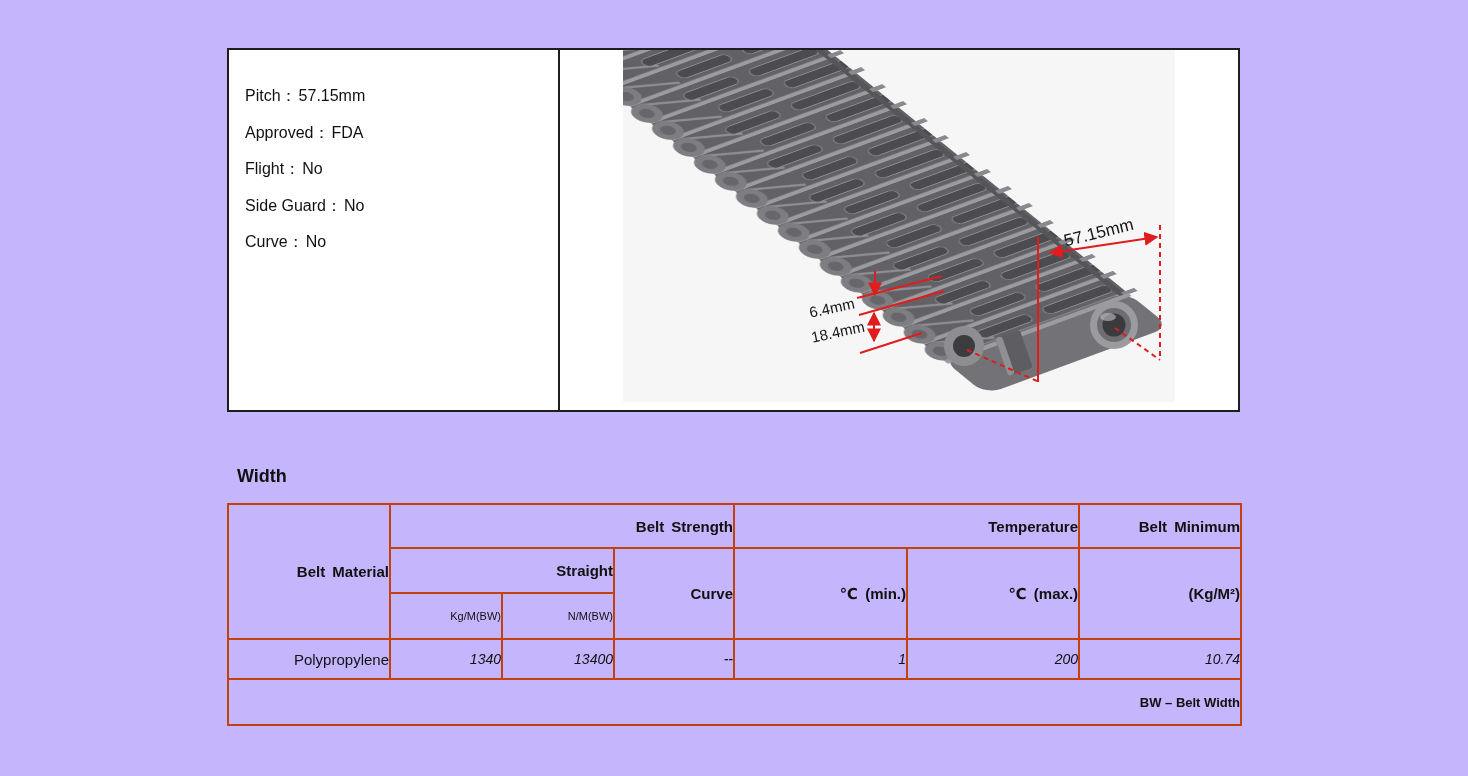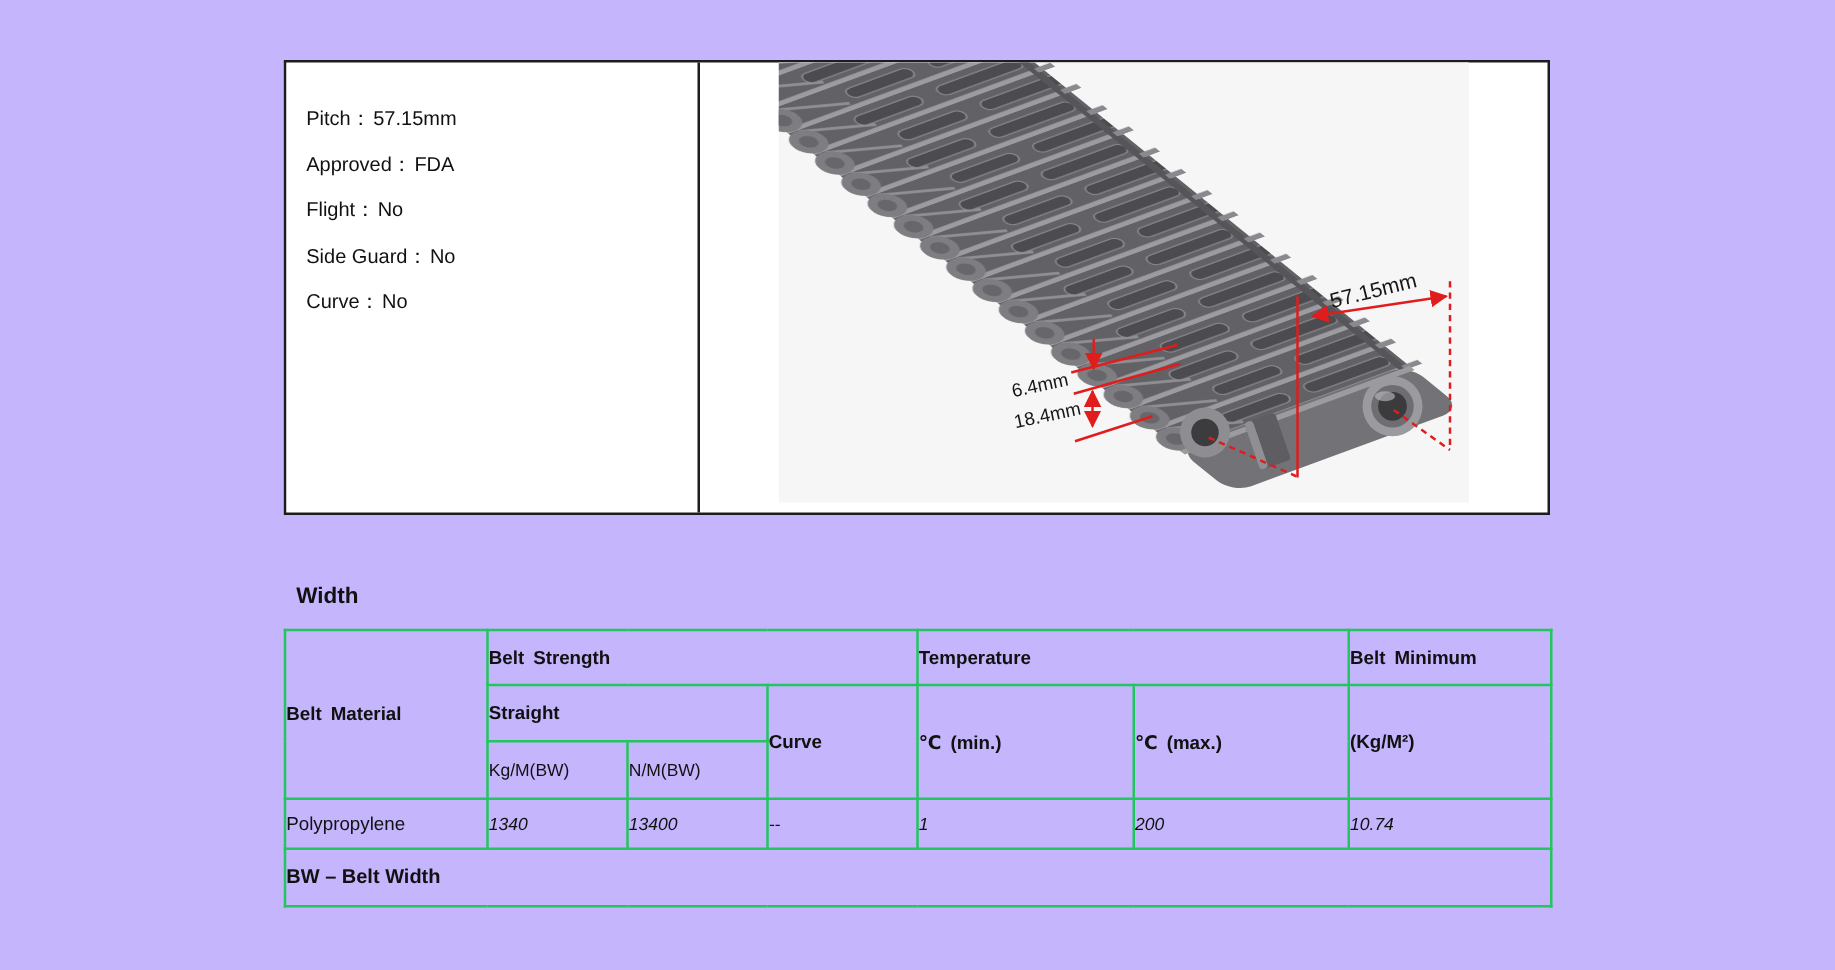--- a/index.html
+++ b/index.html
@@ -19,28 +19,28 @@
   .spec-value{color:#111;margin-left:2px;}
   .image-area{position:absolute;left:394px;top:0;width:552px;height:352px;background:#f6f6f6;}
   .image-area svg{display:block;}
   
   .data-heading{position:absolute;left:237px;top:466px;font-size:18px;font-weight:bold;color:#111;}
   table.spec-table{
     position:absolute;left:227px;top:503px;width:1013px;
     border-collapse:collapse;table-layout:fixed;
   }
   table.spec-table td{
-    border:2px solid #22c55e;text-align:left;vertical-align:middle;
+    border:2px solid #c2410c;text-align:right;vertical-align:middle;
     padding:0;color:#111;
   }
   td.hd{font-weight:bold;font-size:15px;word-spacing:3px;}
-  td.sub{font-weight:normal;font-size:14px;}
+  td.sub{font-weight:normal;font-size:11px;}
   td.val{font-weight:normal;font-size:14px;font-style:italic;}
   td.mat{font-weight:normal;font-size:15px;}
-  td.footnote{font-weight:bold;font-size:16px;text-align:left;padding-left:1px;}
+  td.footnote{font-weight:bold;font-size:13px;text-align:left;padding-left:1px;}
   .r1{height:44px;} .r2{height:45px;} .r3{height:46px;} .r4{height:40px;} .r5{height:46px;}
   
   .dim-line{stroke:#e01c1c;stroke-width:2;fill:none;}
   .dim-dash{stroke:#e01c1c;stroke-width:2;fill:none;stroke-dasharray:5 4;}
   .dim-text{fill:#161616;font-family:"Liberation Sans","DejaVu Sans",sans-serif;}
 </style>
 </head>
 <body>
 
 <div class="page">

